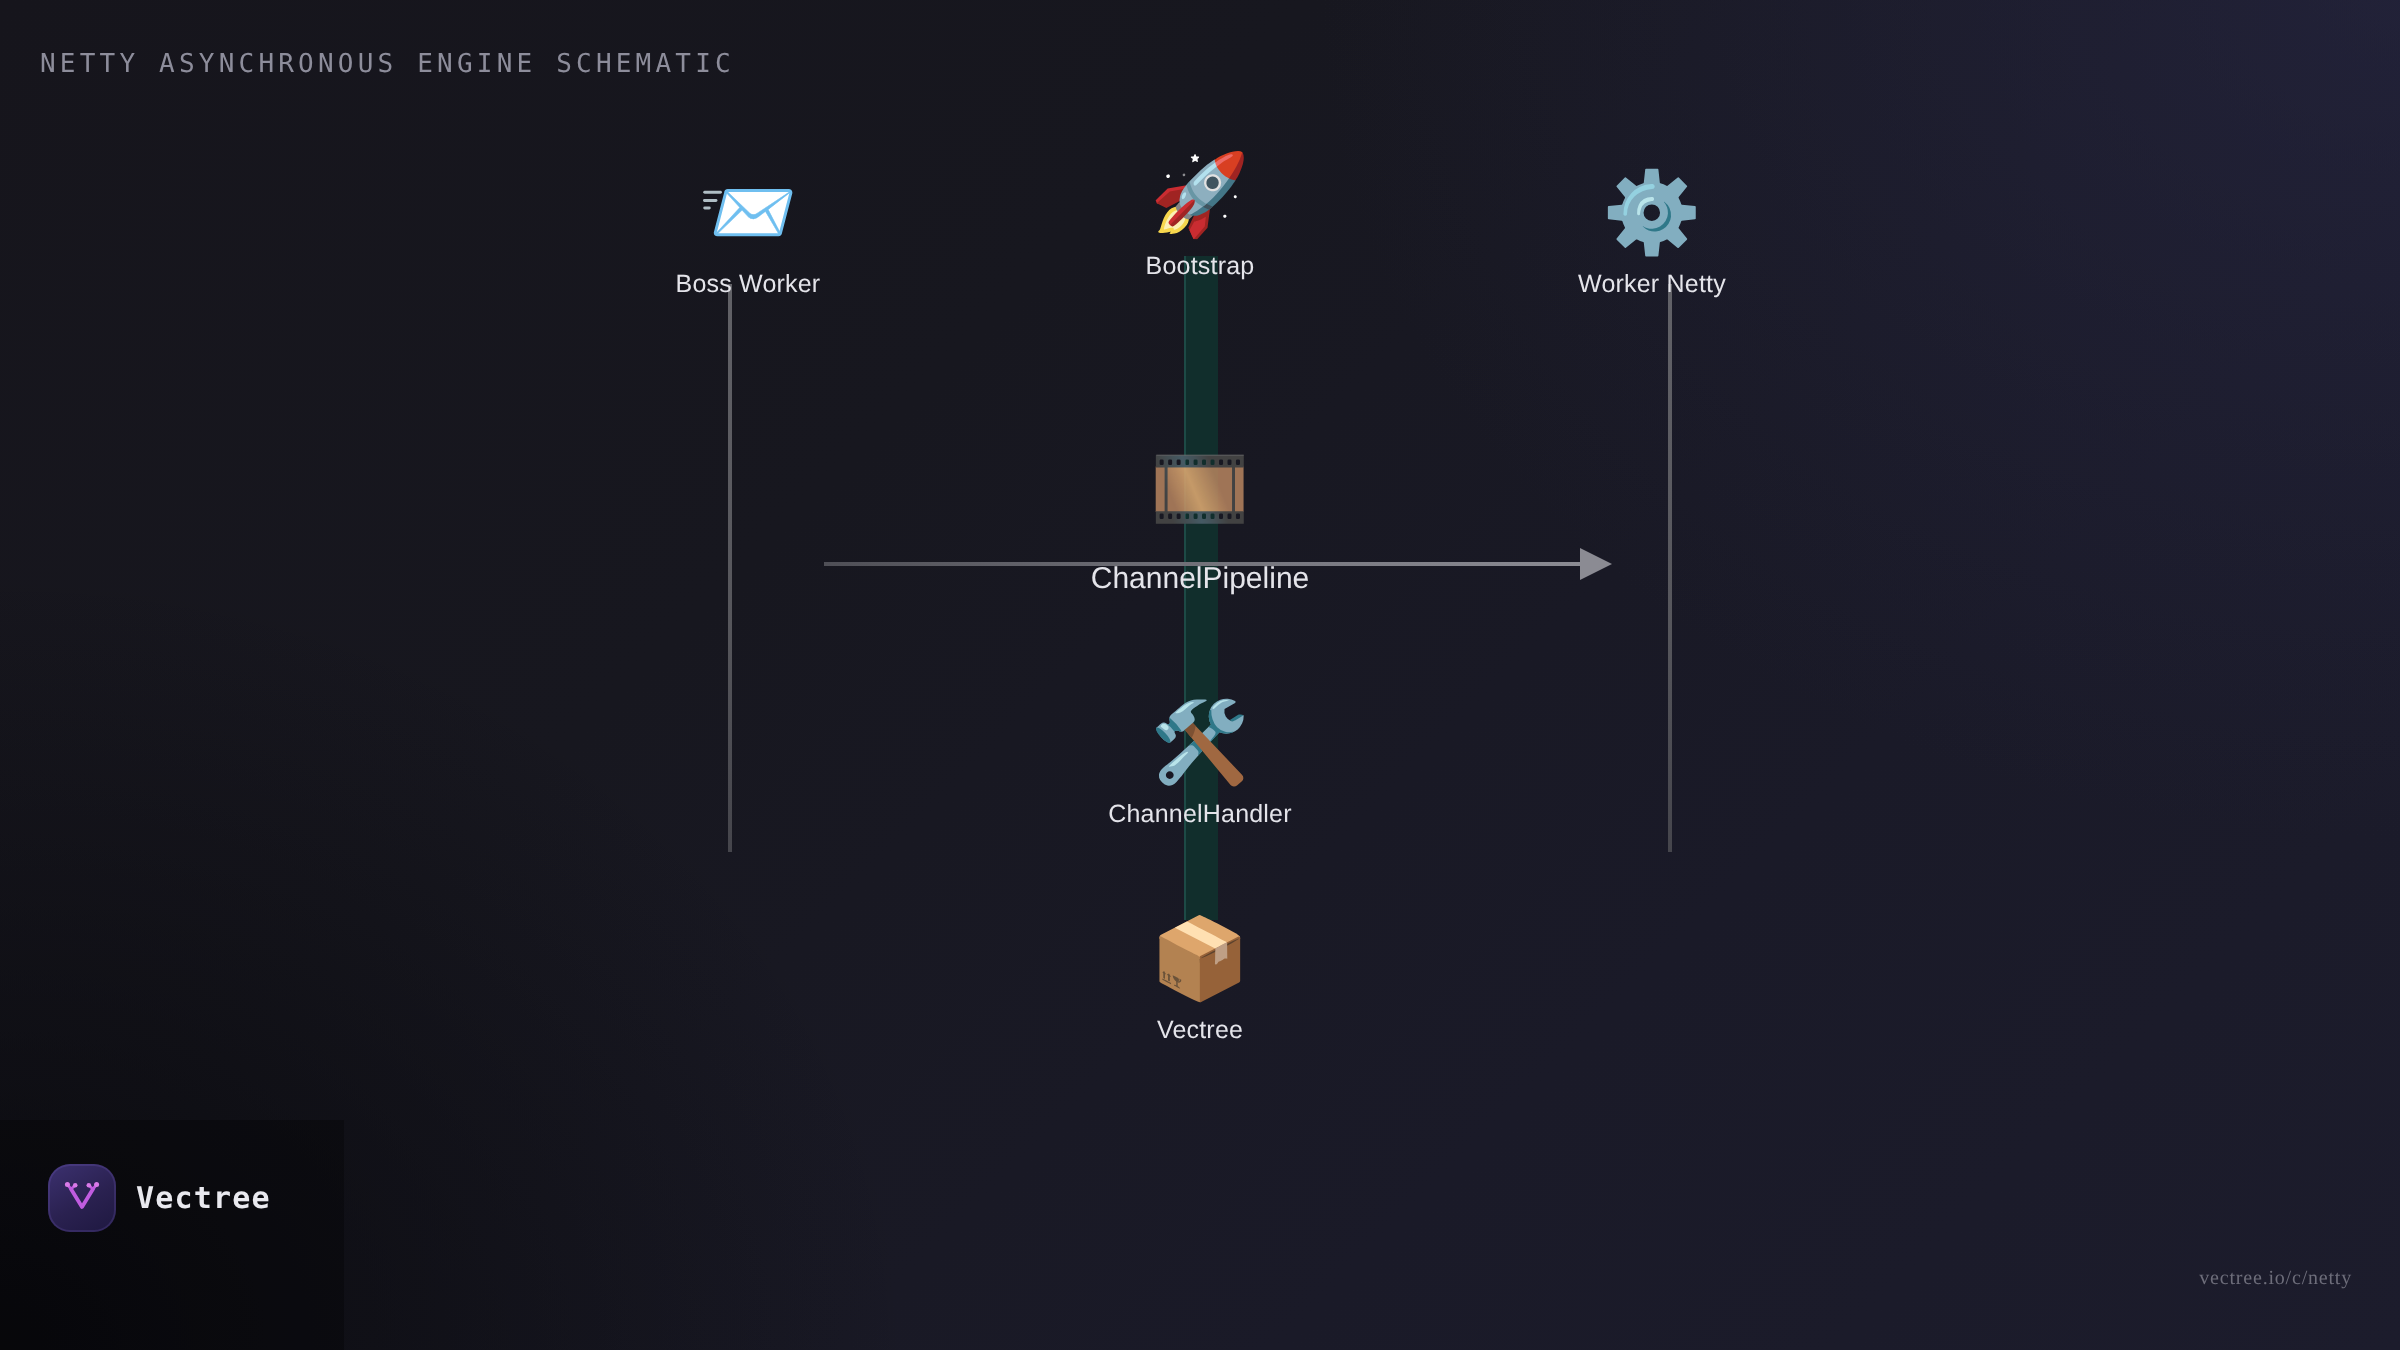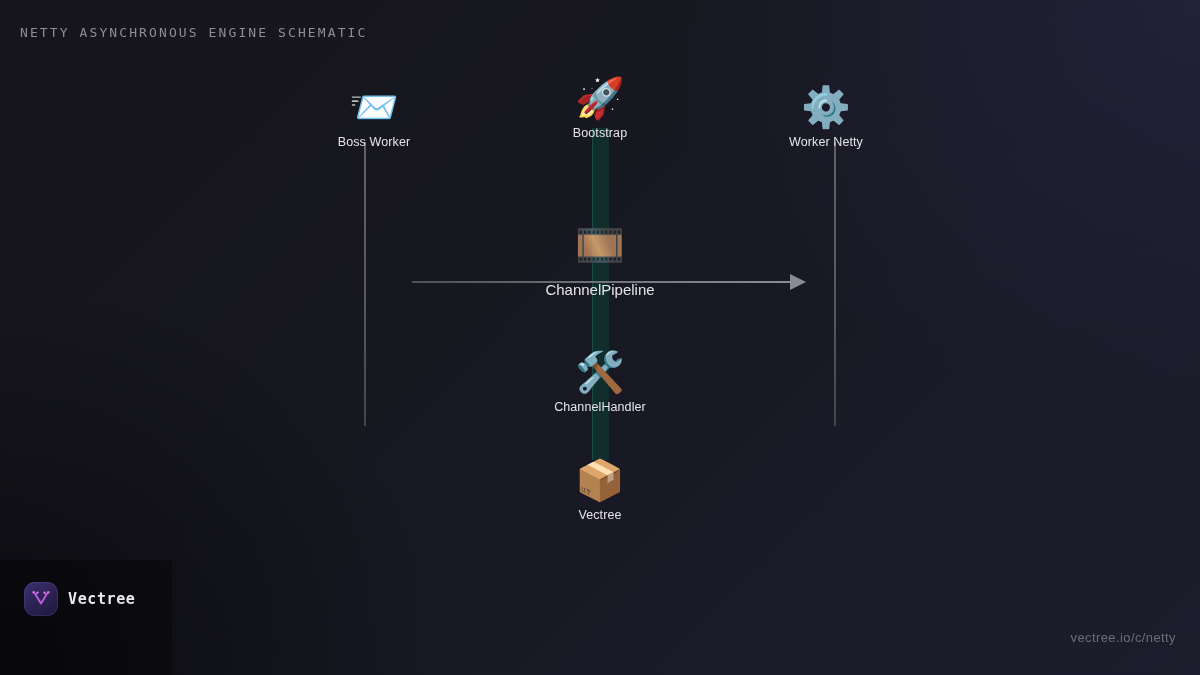--- a/index.html
+++ b/index.html
@@ -138,22 +138,22 @@
     font-size: 32px;
     font-weight: bold;
     color: #f2f2f6;
     letter-spacing: 1.2px;
     line-height: 36px;
   }
   .footer-url {
     position: absolute;
     right: 24px;
     bottom: 30px;
-    font-family: Liberation Sans, sans-serif;
-    font-size: 13px;
+    font-family: Liberation Serif, serif;
+    font-size: 10px;
     color: #6d6d7a;
     letter-spacing: 0.4px;
     text-align: center;
   }
 </style>
 </head>
 <body>
 
 <div id="stage">
 

